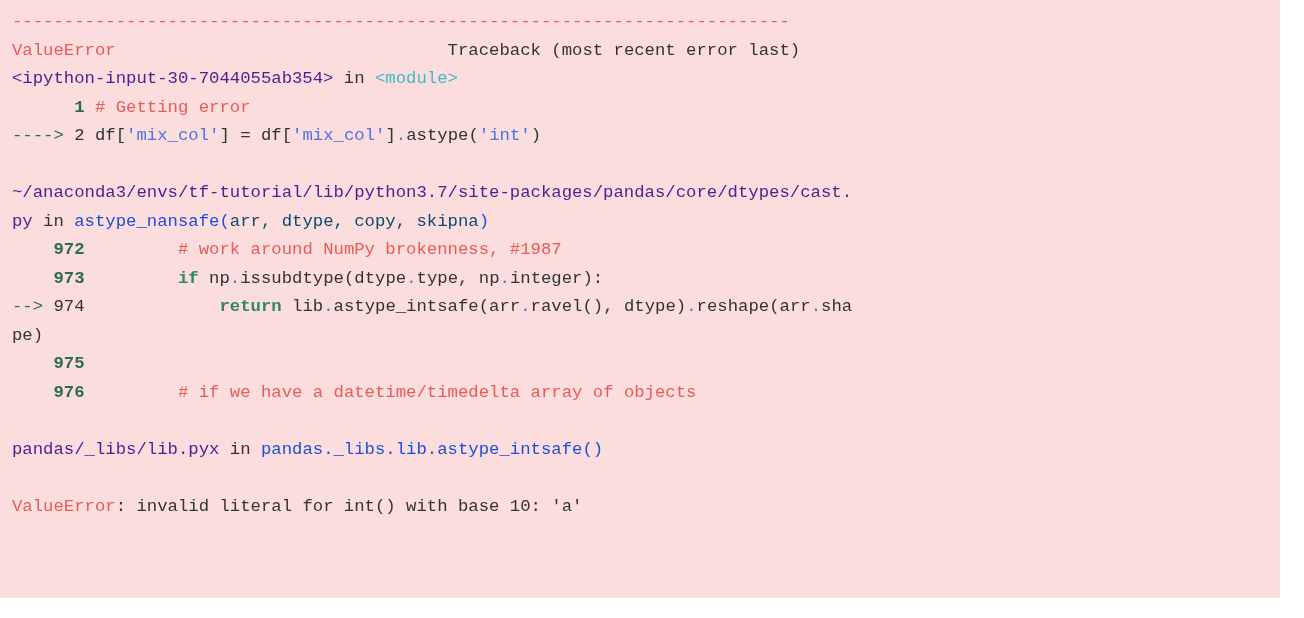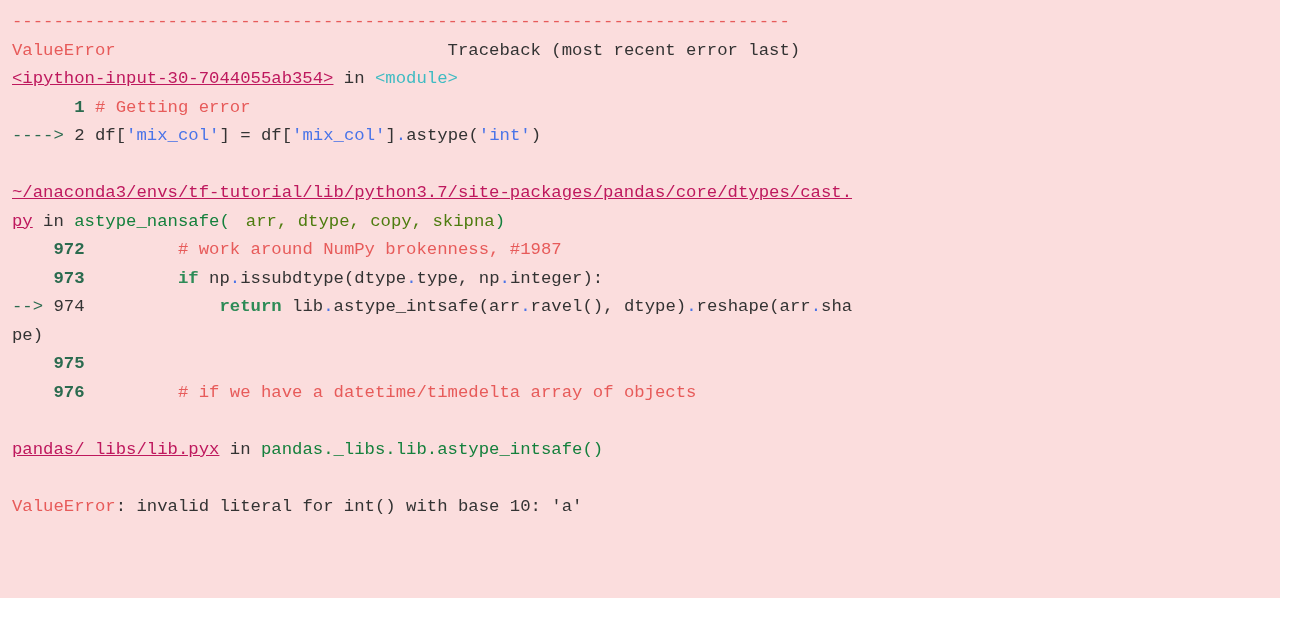--- a/index.html
+++ b/index.html
@@ -15,33 +15,33 @@
     padding: 8px 12px 12px 12px;
     white-space: pre;
     overflow: hidden;
     width: 1280px;
     height: 598px;
     box-sizing: border-box;
   }
   .sep { color: #e75b5a; font-weight: 400; letter-spacing: 0; }
   .err-name { color: #e75b5a; margin-top: 8px; }
   .tb-header { color: #333; }
-  .loc-green { color: #be185d; text-decoration: underline; }
+  .loc-green { color: #4c1d95; }
   .in-kw { color: #333; }
   .module-cyan { color: #3fbbc2; }
   .lnum { color: #2b6b4f; font-weight: 700; }
   .arrow-green { color: #2b6b4f; }
   .comment { color: #e75b5a; text-align: center; }
   .code { color: #333; }
   .bracket { color: #333; }
   .string-blue { color: #4a74e8; }
   .op { color: #333; }
   .dot { color: #4a74e8; }
-  .func-cyan { color: #15803d; }
-  .param-blue { color: #4d7c0f; margin-left: 16px; }
+  .func-cyan { color: #1d4ed8; }
+  .param-blue { color: #0c4a6e; }
   .kw-green { color: #2e8b57; font-weight: 700; }
   .ret-green { color: #2e8b57; font-weight: 700; }
   .plain { color: #333; }
 </style>
 </head>
 <body>
 
 <div class="traceback"><span class="sep">---------------------------------------------------------------------------</span>
 <span class="err-name">ValueError</span><span>                                </span><span class="tb-header">Traceback (most recent error last)</span>
 <span class="loc-green">&lt;ipython-input-30-7044055ab354&gt;</span><span class="in-kw"> in </span><span class="module-cyan">&lt;module&gt;</span>

